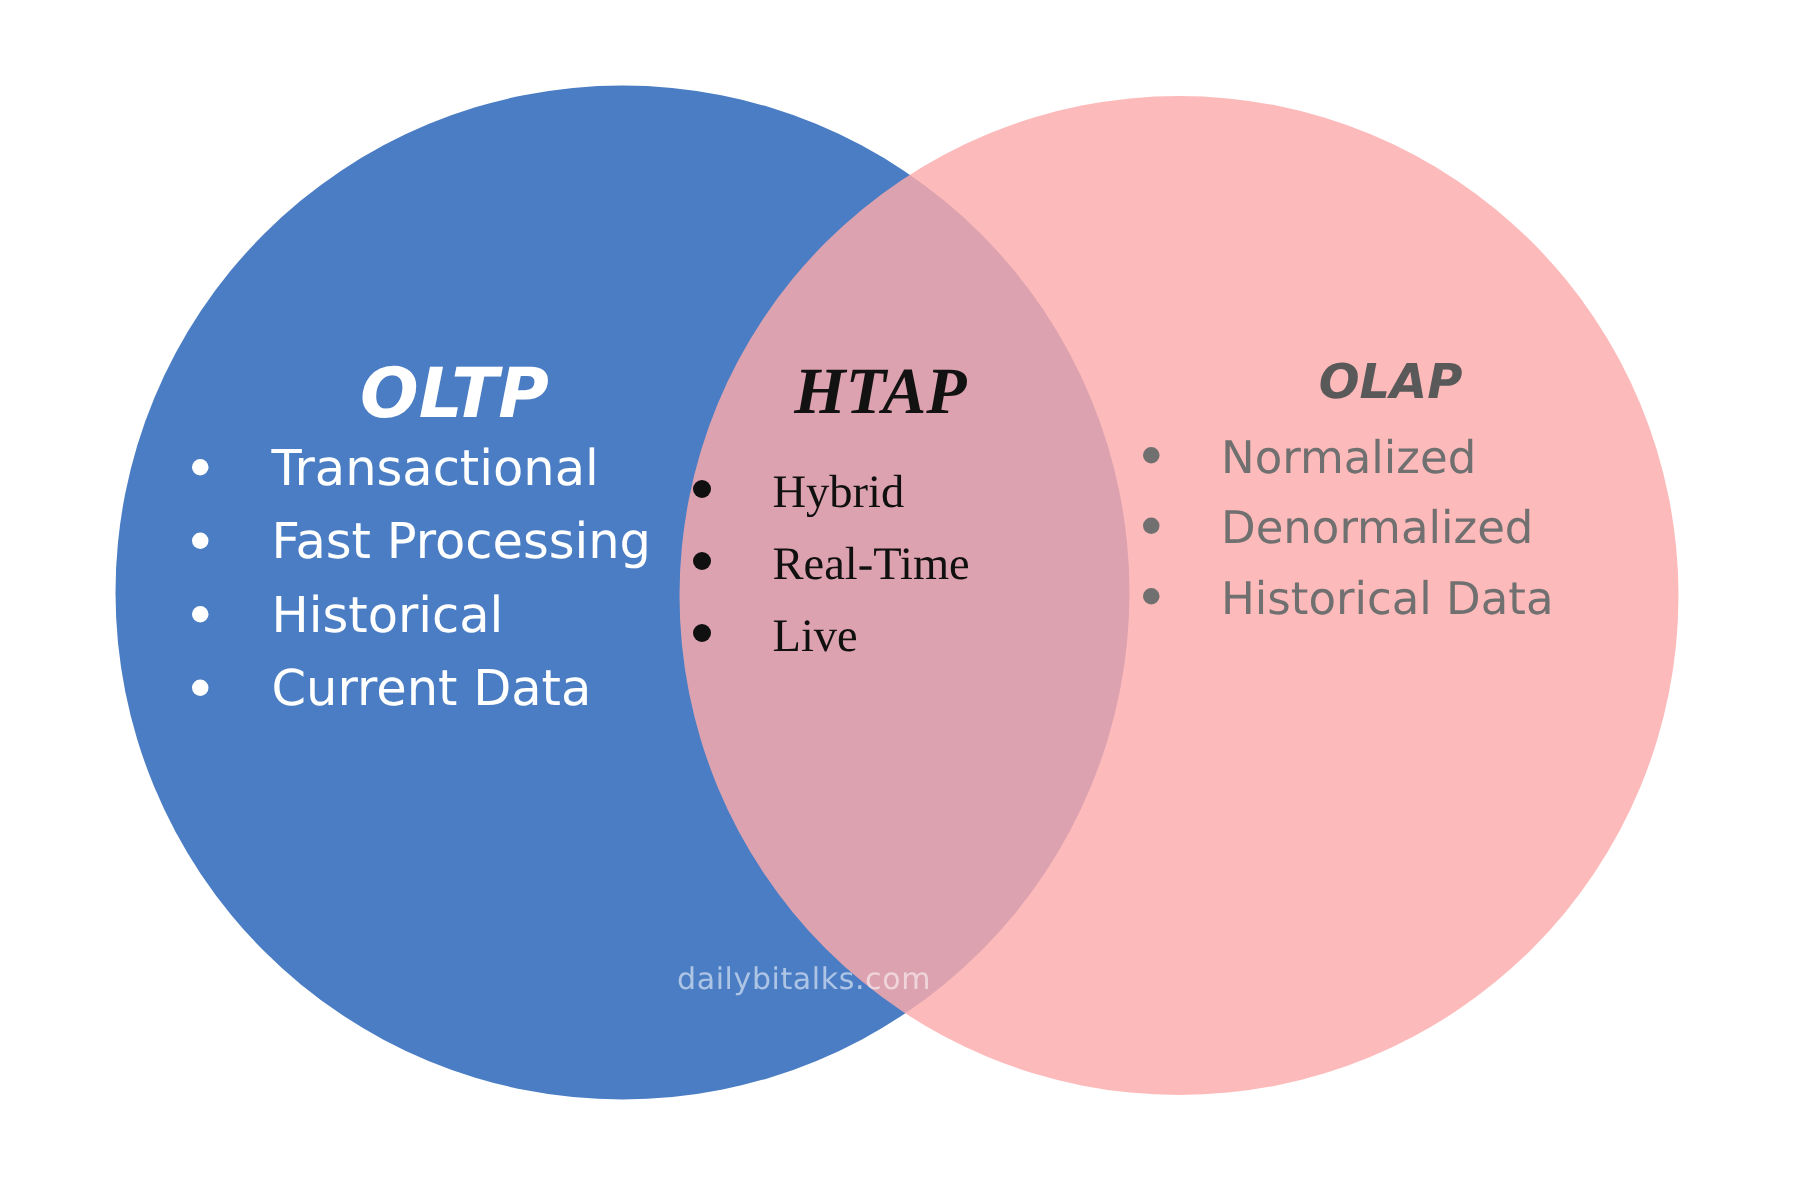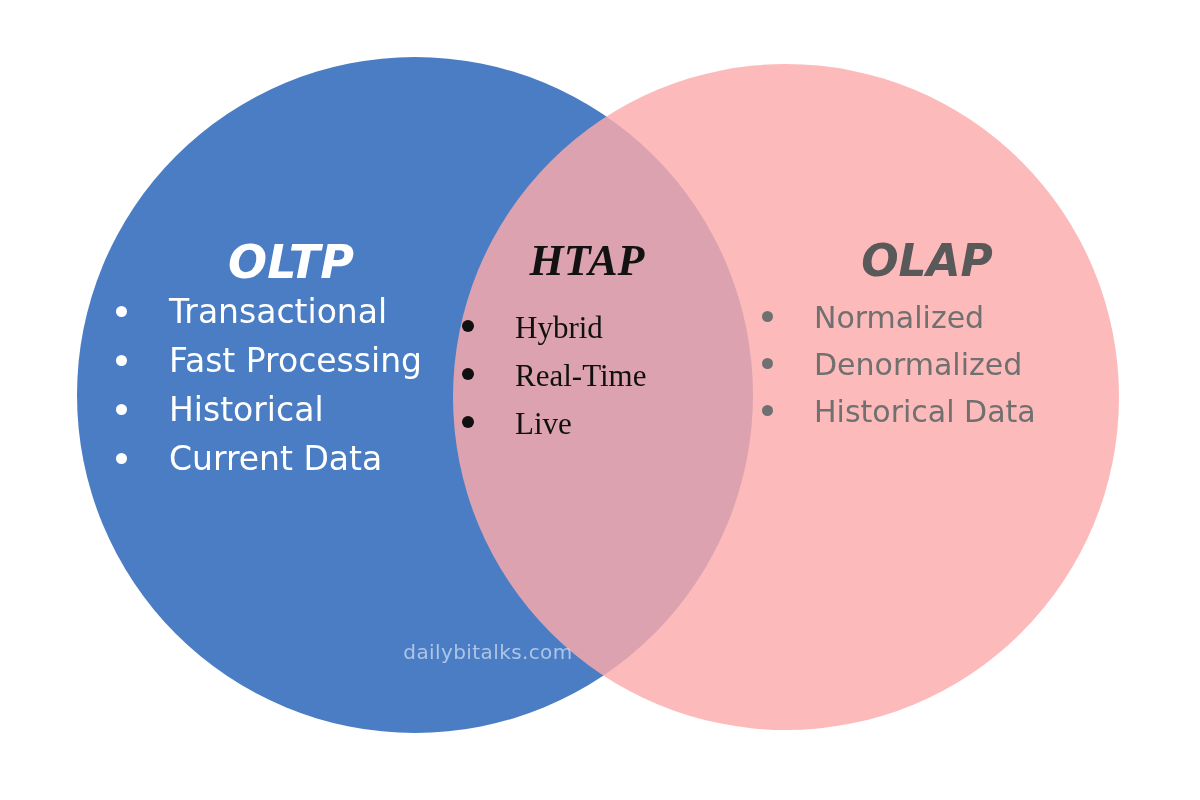--- a/index.html
+++ b/index.html
@@ -49,20 +49,21 @@
     left: 0;
     top: 640px;
     width: 976px;
     text-align: center;
     font-size: 20px;
     letter-spacing: 0.4px;
     color: rgba(255, 255, 255, 0.55);
     font-family: "DejaVu Sans", "Liberation Sans", sans-serif;
     z-index: 6;
     pointer-events: none;
+    padding-left: 48px;
   }
 
   
   .group {
     position: absolute;
     z-index: 8;
   }
   .group-title {
     font-style: italic;
     font-weight: bold;
@@ -82,21 +83,21 @@
     gap: 24px;
   }
   .bullet-dot {
     display: inline-block;
     border-radius: 50%;
     flex: 0 0 auto;
   }
 
   
   #group-oltp {
-    left: 116px;
+    left: 128px;
     top: 238px;
     width: 350px;
   }
   #group-oltp .group-title {
     font-size: 46px;
     color: #ffffff;
     text-align: center;
     margin-bottom: 6px;
   }
   #group-oltp .bullet-list li {
@@ -138,21 +139,21 @@
     transform: translateY(-6px);
   }
 
   
   #group-olap {
     left: 762px;
     top: 238px;
     width: 330px;
   }
   #group-olap .group-title {
-    font-size: 44px;
+    font-size: 32px;
     color: #595959;
     text-align: center;
     margin-bottom: 16px;
   }
   #group-olap .bullet-list li {
     font-size: 30px;
     color: #707070;
     margin-bottom: 12px;
   }
   #group-olap .bullet-dot {

